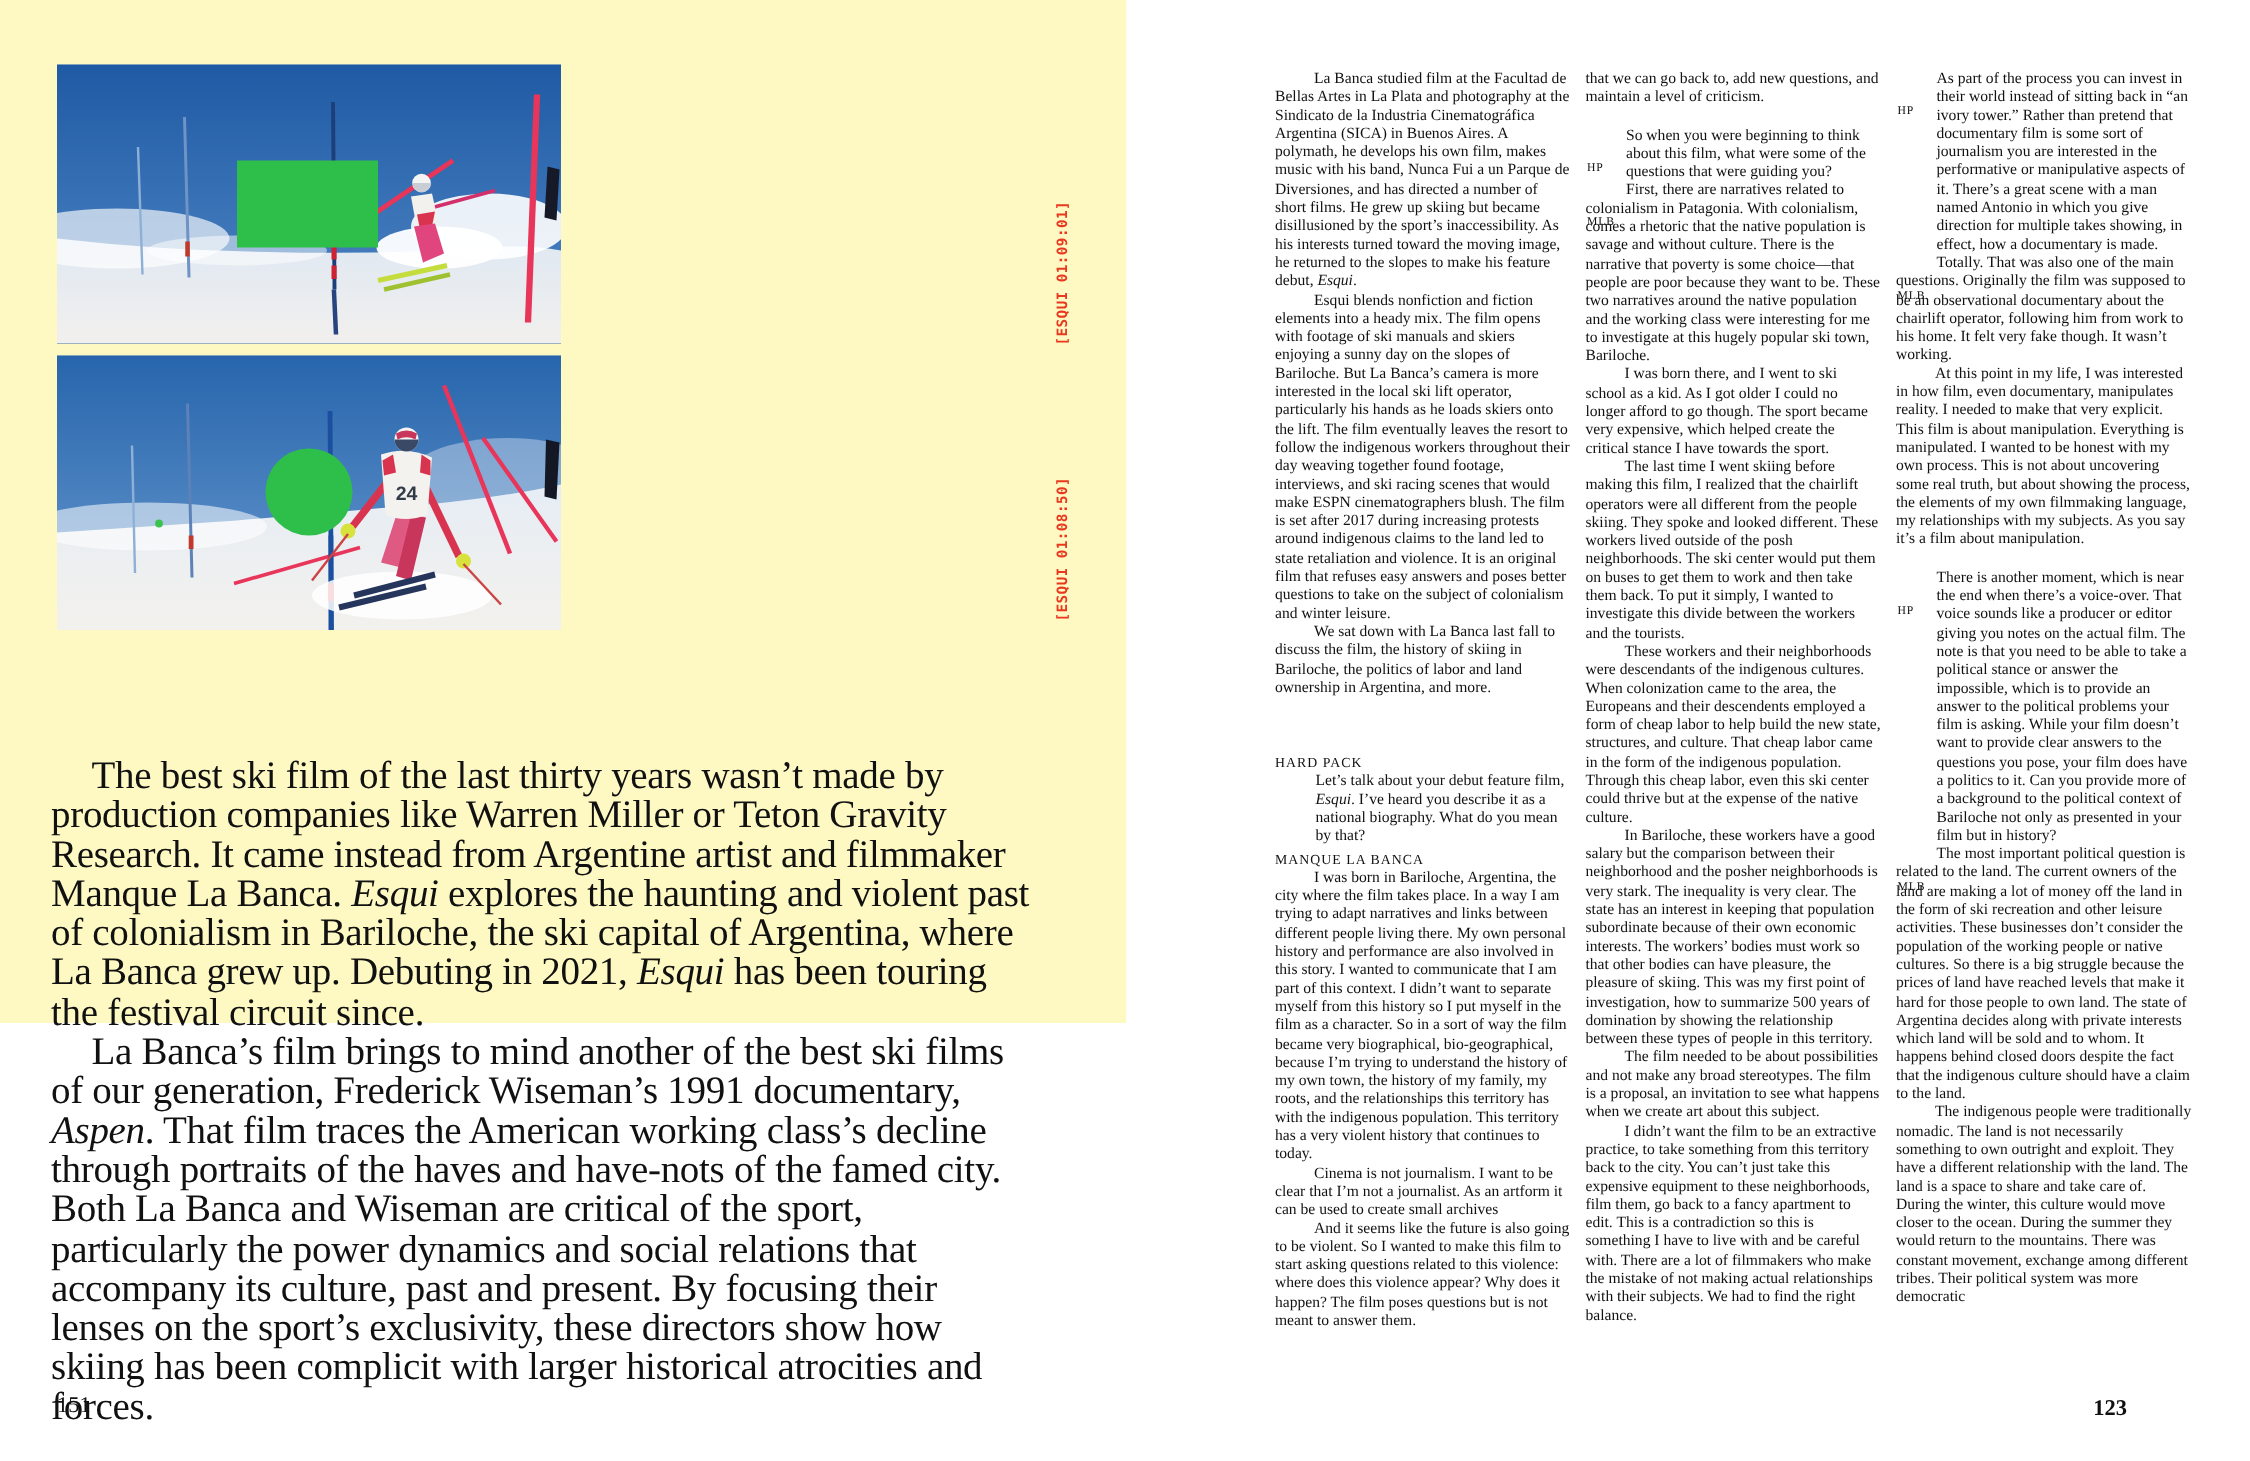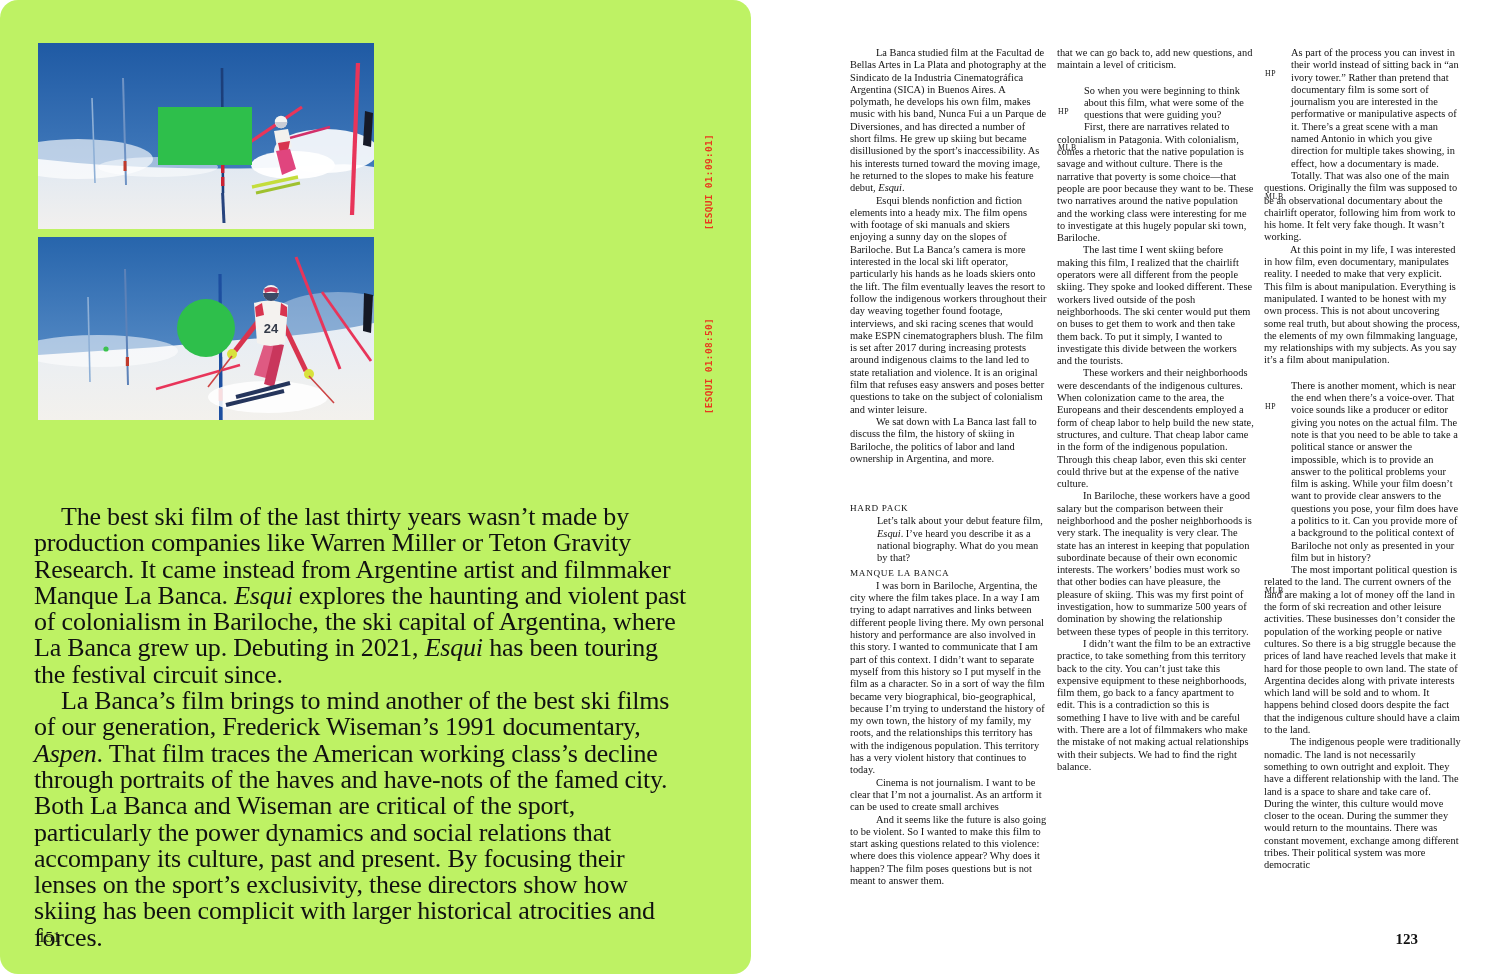--- a/index.html
+++ b/index.html
@@ -2,23 +2,22 @@
 <html><head>
 <meta charset="utf-8">
 <style>
   html,body { margin:0; padding:0; }
   body {
     width:1500px; height:974px; position:relative; overflow:hidden;
     background:#ffffff; font-family:"Liberation Serif", serif; color:#111;
   }
   
   .page-left {
-    position:absolute; left:0; top:0; width:751px; height:974px;
-    background:#bef264;
-    border-radius:18px;
+    position:absolute; left:0; top:0; width:751px; height:682px;
+    background:#fef9c3;
   }
   figure.photo { position:absolute; left:38px; margin:0; overflow:hidden; background:#2a66ad; }
   .photo-1 { top:43px;  width:336px; height:186px; }
   .photo-2 { top:237px; width:336px; height:183px; }
   .photo svg { display:block; }
   .timecode {
     position:absolute; left:699px; width:18px;
     display:flex; align-items:center; justify-content:center;
   }
   .timecode span {
@@ -179,23 +178,25 @@
       <h4 class="speaker">MANQUE LA BANCA</h4>
       <p class="bp ind">I was born in Bariloche, Argentina, the city where the film takes place. In a way I am trying to adapt narratives and links between different people living there. My own personal history and performance are also involved in this story. I wanted to communicate that I am part of this context. I didn’t want to separate myself from this history so I put myself in the film as a character. So in a sort of way the film became very biographical, bio-geographical, because I’m trying to understand the history of my own town, the history of my family, my roots, and the relationships this territory has with the indigenous population. This territory has a very violent history that continues to today.</p>
       <p class="bp ind">Cinema is not journalism. I want to be clear that I’m not a journalist. As an artform it can be used to create small archives</p>
       <p class="bp ind">And it seems like the future is also going to be violent. So I wanted to make this film to start asking questions related to this violence: where does this violence appear? Why does it happen? The film poses questions but is not meant to answer them.</p>
     </div>
 
     <div class="col">
       <p class="bp">that we can go back to, add new questions, and maintain a level of criticism.</p>
       <p class="bp q gap-md"><span class="tag">HP</span><span>So when you were beginning to think about this film, what were some of the questions that were guiding you?</span></p>
       <p class="bp a"><span class="tag">MLB</span><span>First, there are narratives related to colonialism in Patagonia. With colonialism, comes a rhetoric that the native population is savage and without culture. There is the narrative that poverty is some choice—that people are poor because they want to be. These two narratives around the native population and the working class were interesting for me to investigate at this hugely popular ski town, Bariloche.</span></p>
+      <p class="bp ind">I was born there, and I went to ski school as a kid. As I got older I could no longer afford to go though. The sport became very expensive, which helped create the critical stance I have towards the sport.</p>
       <p class="bp ind">The last time I went skiing before making this film, I realized that the chairlift operators were all different from the people skiing. They spoke and looked different. These workers lived outside of the posh neighborhoods. The ski center would put them on buses to get them to work and then take them back. To put it simply, I wanted to investigate this divide between the workers and the tourists.</p>
       <p class="bp ind">These workers and their neighborhoods were descendants of the indigenous cultures. When colonization came to the area, the Europeans and their descendents employed a form of cheap labor to help build the new state, structures, and culture. That cheap labor came in the form of the indigenous population. Through this cheap labor, even this ski center could thrive but at the expense of the native culture.</p>
       <p class="bp ind">In Bariloche, these workers have a good salary but the comparison between their neighborhood and the posher neighborhoods is very stark. The inequality is very clear. The state has an interest in keeping that population subordinate because of their own economic interests. The workers’ bodies must work so that other bodies can have pleasure, the pleasure of skiing. This was my first point of investigation, how to summarize 500 years of domination by showing the relationship between these types of people in this territory.</p>
+      <p class="bp ind">The film needed to be about possibilities and not make any broad stereotypes. The film is a proposal, an invitation to see what happens when we create art about this subject.</p>
       <p class="bp ind">I didn’t want the film to be an extractive practice, to take something from this territory back to the city. You can’t just take this expensive equipment to these neighborhoods, film them, go back to a fancy apartment to edit. This is a contradiction so this is something I have to live with and be careful with. There are a lot of filmmakers who make the mistake of not making actual relationships with their subjects. We had to find the right balance.</p>
     </div>
 
     <div class="col">
       <p class="bp q"><span class="tag">HP</span><span>As part of the process you can invest in their world instead of sitting back in “an ivory tower.” Rather than pretend that documentary film is some sort of journalism you are interested in the performative or manipulative aspects of it. There’s a great scene with a man named Antonio in which you give direction for multiple takes showing, in effect, how a documentary is made.</span></p>
       <p class="bp a"><span class="tag">MLB</span><span>Totally. That was also one of the main questions. Originally the film was supposed to be an observational documentary about the chairlift operator, following him from work to his home. It felt very fake though. It wasn’t working.</span></p>
       <p class="bp ind">At this point in my life, I was interested in how film, even documentary, manipulates reality. I needed to make that very explicit. This film is about manipulation. Everything is manipulated. I wanted to be honest with my own process. This is not about uncovering some real truth, but about showing the process, the elements of my own filmmaking language, my relationships with my subjects. As you say it’s a film about manipulation.</p>
       <p class="bp q gap-md"><span class="tag">HP</span><span>There is another moment, which is near the end when there’s a voice-over. That voice sounds like a producer or editor giving you notes on the actual film. The note is that you need to be able to take a political stance or answer the impossible, which is to provide an answer to the political problems your film is asking. While your film doesn’t want to provide clear answers to the questions you pose, your film does have a politics to it. Can you provide more of a background to the political context of Bariloche not only as presented in your film but in history?</span></p>
       <p class="bp a"><span class="tag">MLB</span><span>The most important political question is related to the land. The current owners of the land are making a lot of money off the land in the form of ski recreation and other leisure activities. These businesses don’t consider the population of the working people or native cultures. So there is a big struggle because the prices of land have reached levels that make it hard for those people to own land. The state of Argentina decides along with private interests which land will be sold and to whom. It happens behind closed doors despite the fact that the indigenous culture should have a claim to the land.</span></p>
       <p class="bp ind">The indigenous people were traditionally nomadic. The land is not necessarily something to own outright and exploit. They have a different relationship with the land. The land is a space to share and take care of. During the winter, this culture would move closer to the ocean. During the summer they would return to the mountains. There was constant movement, exchange among different tribes. Their political system was more democratic</p>

